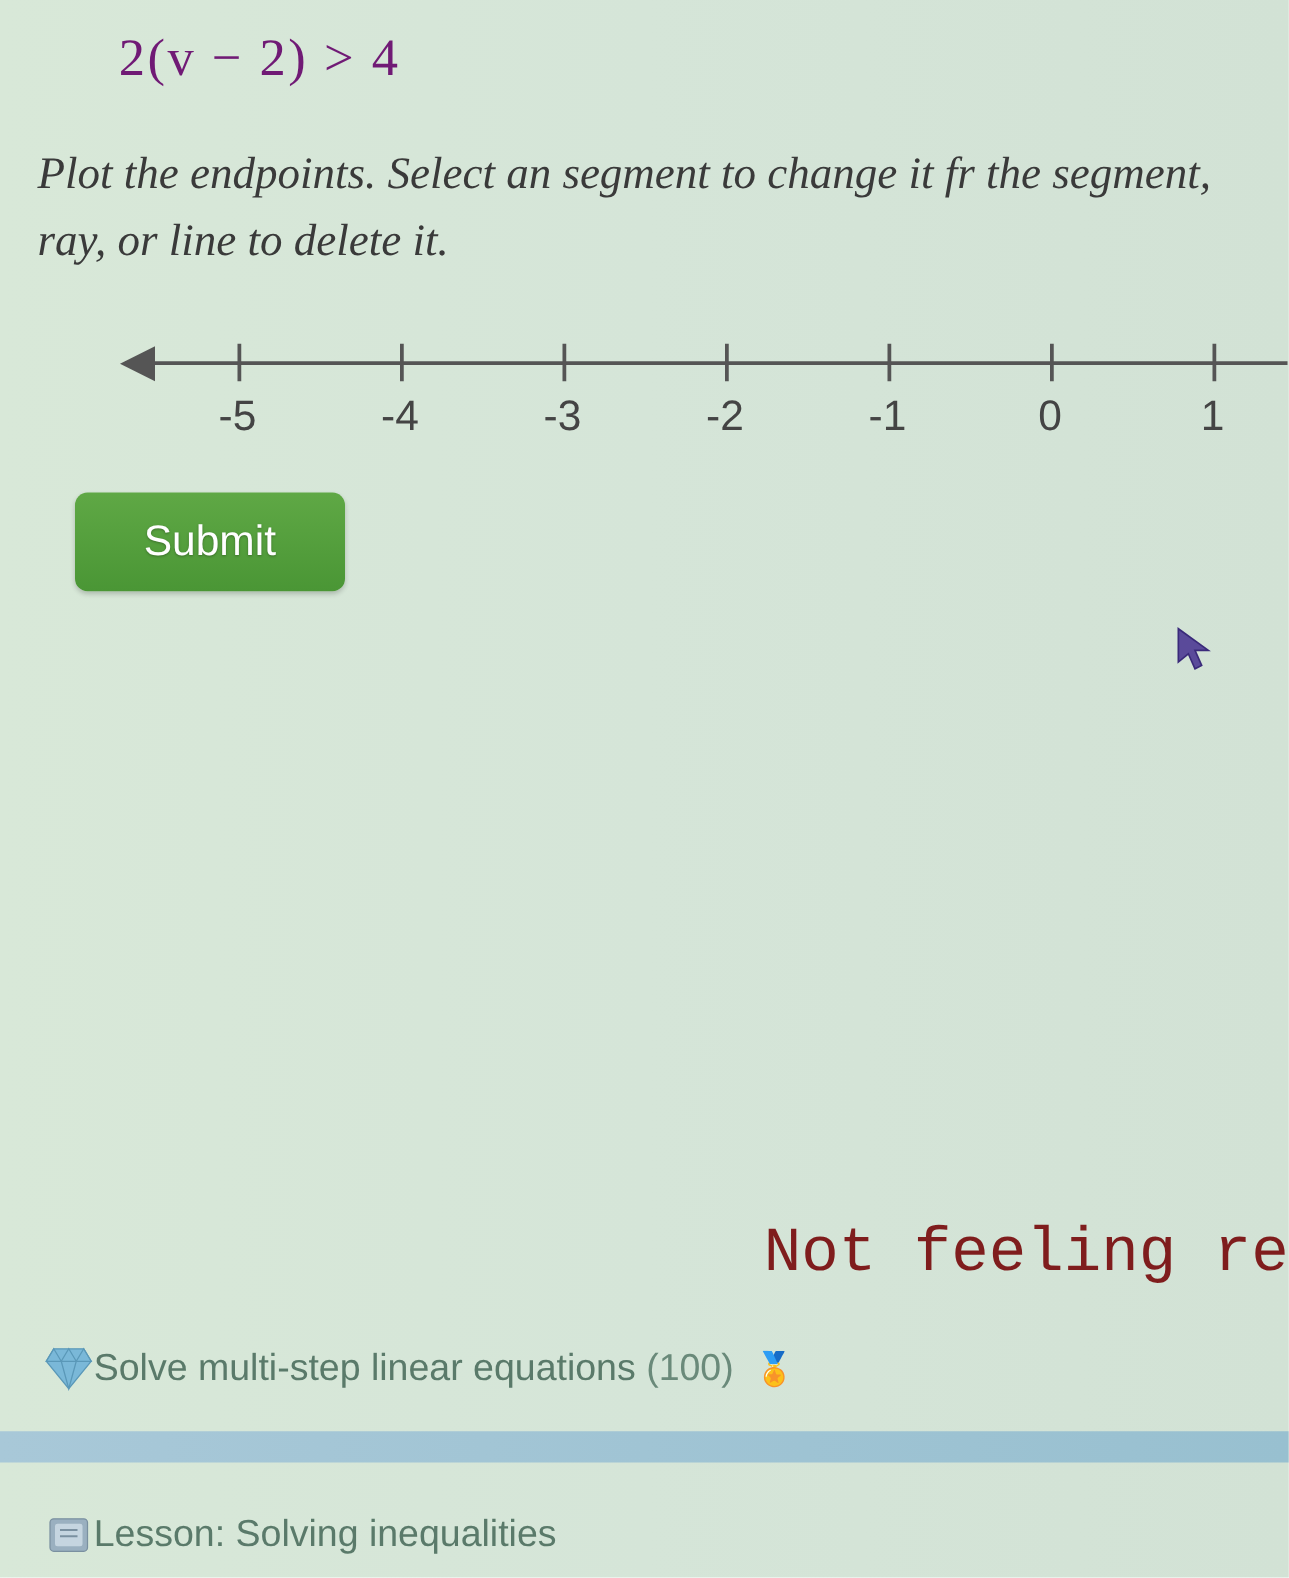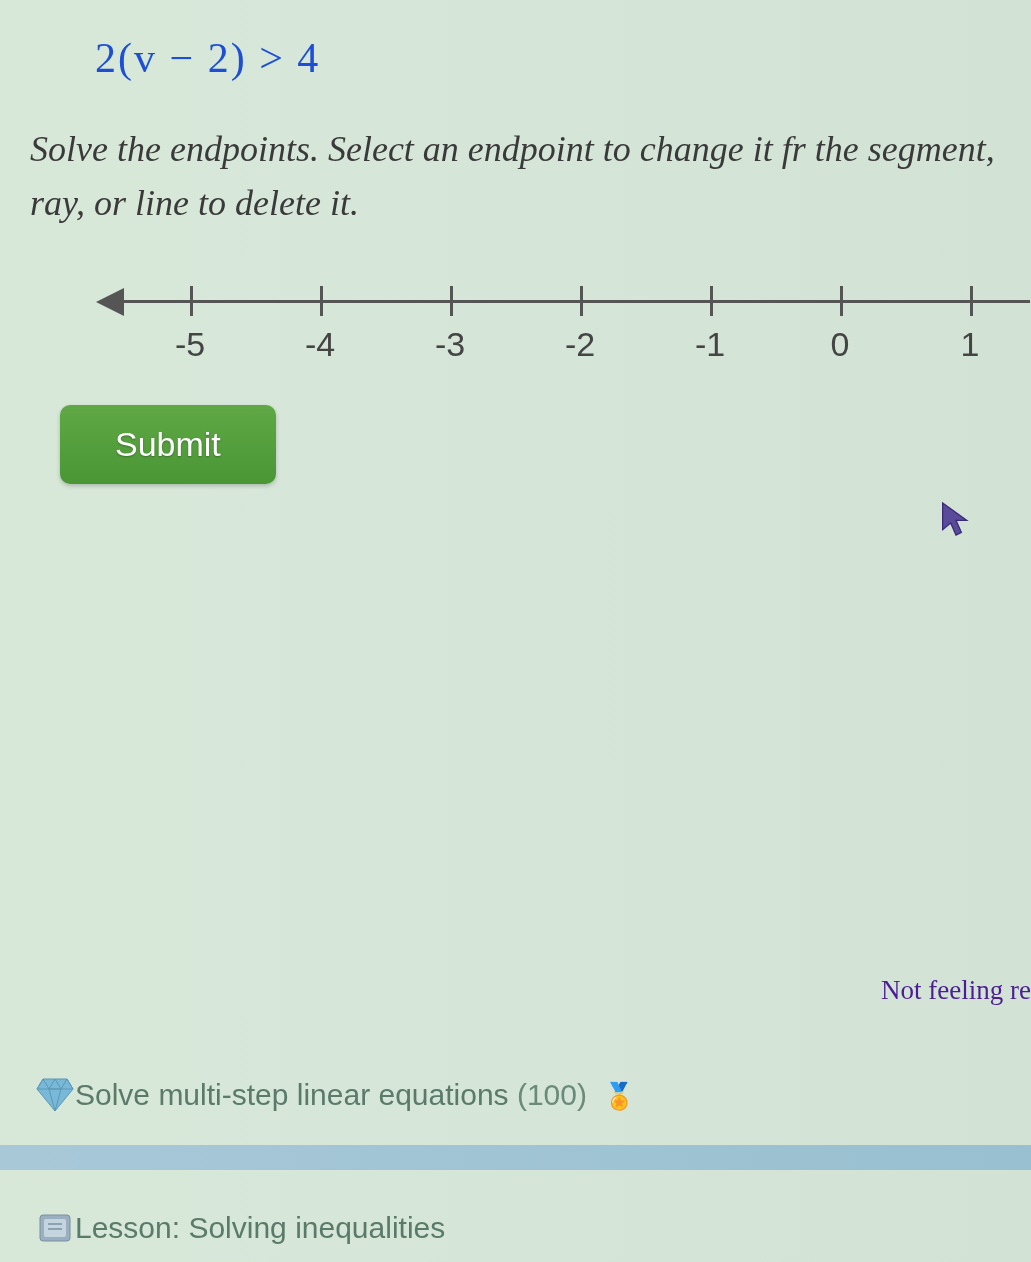--- a/index.html
+++ b/index.html
@@ -10,22 +10,22 @@
     body {
       font-family: Arial, Helvetica, sans-serif;
       background: linear-gradient(90deg, #d8e8d8 0%, #d5e5d8 50%, #d2e2d5 100%);
       width: 1031px;
       height: 1262px;
       overflow: hidden;
       position: relative;
     }
     .inequality {
       font-size: 42px;
-      color: #1d4ed8;
-      padding: 34px 0 0 95px;
+      color: #701a75;
+      padding: 23px 0 0 95px;
       font-family: 'Times New Roman', serif;
       letter-spacing: 2px;
     }
     .instruction {
       font-size: 36px;
       color: #3a3a3a;
       font-style: italic;
       padding: 40px 0 0 30px;
       line-height: 1.5;
       font-family: 'Times New Roman', serif;
@@ -85,23 +85,23 @@
     }
     .cursor-pointer {
       position: absolute;
       top: 500px;
       left: 940px;
     }
     .not-feeling {
       position: absolute;
       top: 975px;
       right: 0;
-      font-size: 27px;
-      color: #4c1d95;
-      font-family: Liberation Serif, serif;
+      font-size: 50px;
+      color: #7f1d1d;
+      font-family: Liberation Mono, monospace;
     }
     .skill-row {
       position: absolute;
       left: 35px;
       display: flex;
       align-items: center;
     }
     .skill-row-1 {
       top: 1075px;
     }
@@ -144,21 +144,21 @@
       background: linear-gradient(90deg, #a8c8d8 0%, #98c0d0 100%);
     }
   </style>
 </head>
 <body>
 
 
 
 <div class="inequality">2(v − 2) &gt; 4</div>
 
-<div class="instruction">Solve the endpoints. Select an endpoint to change it fr the segment, ray, or line to delete it.</div>
+<div class="instruction">Plot the endpoints. Select an segment to change it fr the segment, ray, or line to delete it.</div>
 
 <div class="number-line-container">
   <div class="number-line">
     <div class="arrow-left"></div>
     <div class="line-axis"></div>
     <div class="tick" style="left:90px"></div>
     <div class="tick-label" style="left:90px">-5</div>
     <div class="tick" style="left:220px"></div>
     <div class="tick-label" style="left:220px">-4</div>
     <div class="tick" style="left:350px"></div>

